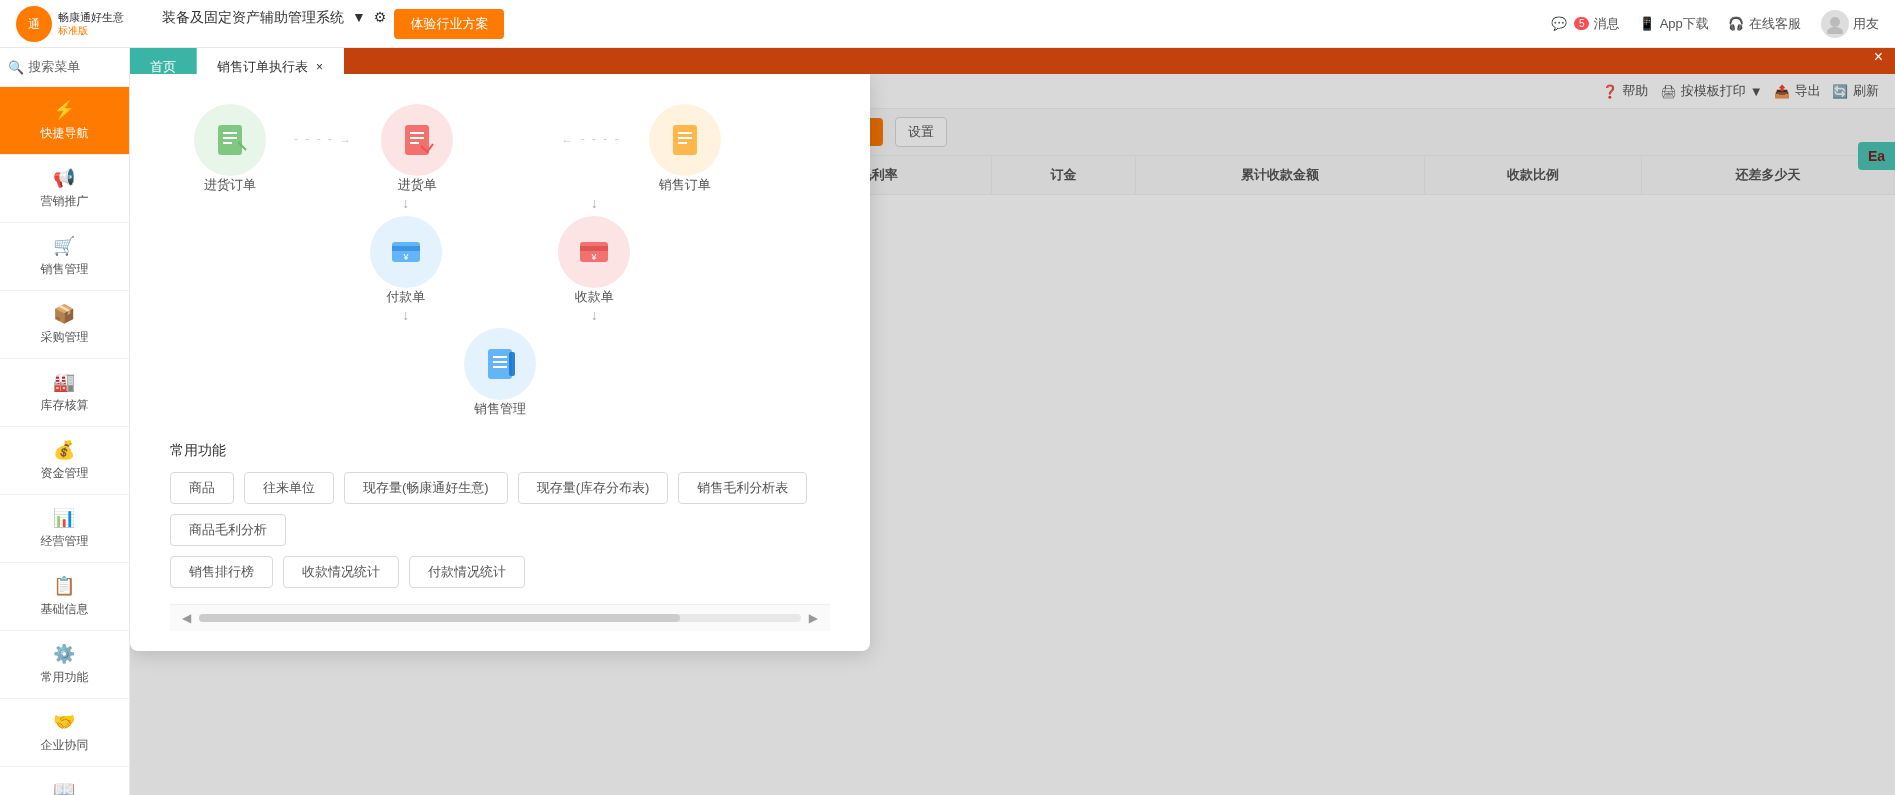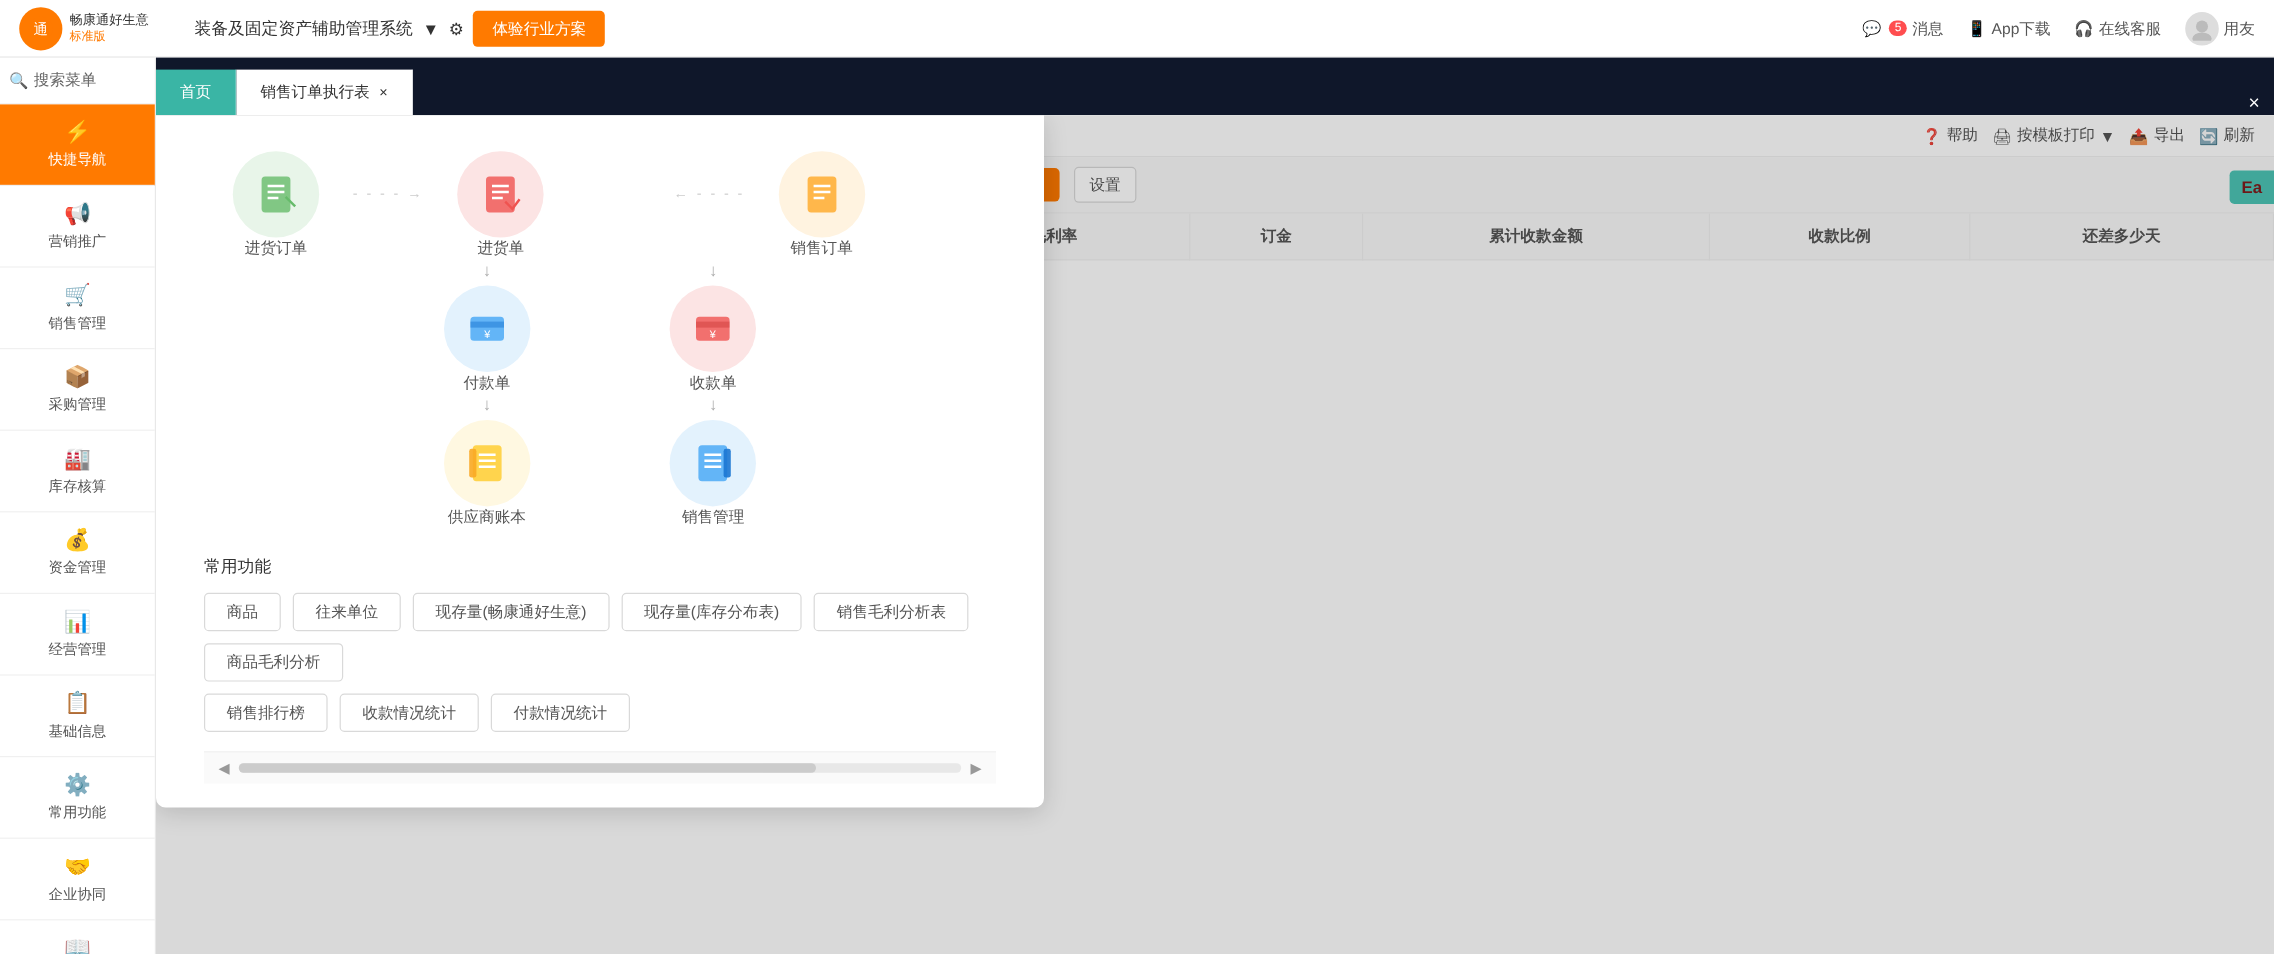--- a/index.html
+++ b/index.html
@@ -29,21 +29,21 @@
       display: flex;
       align-items: center;
       justify-content: center;
       color: #fff;
       font-size: 18px;
       margin-right: 6px;
     }
     .logo-text { font-size: 11px; color: #333; line-height: 1.3; }
     .system-title {
       display: flex;
-      align-items: center;
+      align-items: flex-start;
       flex: 1;
       padding-left: 16px;
     }
     .system-title span { font-size: 14px; color: #333; margin-right: 8px; }
     .title-arrow { color: #999; font-size: 12px; margin-right: 16px; }
     .settings-icon { color: #999; font-size: 16px; margin-right: 16px; cursor: pointer; }
     .trial-btn {
       background: #ff7a00;
       color: #fff;
       border: none;
@@ -131,24 +131,24 @@
     .content-area {
       flex: 1;
       display: flex;
       flex-direction: column;
       background: #f0f2f5;
       position: relative;
     }
 
     
     .tab-bar {
-      background: #0f172a;
-      display: flex;
-      align-items: flex-end;
-      height: 48px;
+      background: #c2410c;
+      display: flex;
+      align-items: flex-start;
+      height: 26px;
       padding: 0 0 0 0;
     }
     .tab-item {
       padding: 0 20px;
       height: 38px;
       display: flex;
       align-items: center;
       cursor: pointer;
       font-size: 13px;
       color: #fff;
@@ -683,32 +683,20 @@
                 <div class="flow-arrow-v">↓</div>
               </div>
               <div style="width:70px;"></div>
               <div style="width:120px;"></div>
             </div>
 
             <div class="flow-row" style="margin-top:4px;">
               <div style="width:120px;"></div>
               <div style="width:70px;"></div>
 
-              <div class="flow-col">
-                <div class="flow-circle" style="background:#fff8e1;">
-                  <svg width="40" height="40" viewBox="0 0 40 40">
-                    <rect x="8" y="5" width="24" height="30" rx="3" fill="#ffca28" opacity="0.8"></rect>
-                    <line x1="13" y1="13" x2="27" y2="13" stroke="#fff" stroke-width="2"></line>
-                    <line x1="13" y1="18" x2="27" y2="18" stroke="#fff" stroke-width="2"></line>
-                    <line x1="13" y1="23" x2="27" y2="23" stroke="#fff" stroke-width="2"></line>
-                    <rect x="5" y="8" width="6" height="24" rx="2" fill="#f9a825" opacity="0.9"></rect>
-                  </svg>
-                </div>
-                <div class="flow-label">供应商账本</div>
-              </div>
               <div style="width:80px;"></div>
 
               <div class="flow-col">
                 <div class="flow-circle" style="background:#e3f2fd;">
                   <svg width="40" height="40" viewBox="0 0 40 40">
                     <rect x="8" y="5" width="24" height="30" rx="3" fill="#42a5f5" opacity="0.8"></rect>
                     <line x1="13" y1="13" x2="27" y2="13" stroke="#fff" stroke-width="2"></line>
                     <line x1="13" y1="18" x2="27" y2="18" stroke="#fff" stroke-width="2"></line>
                     <line x1="13" y1="23" x2="27" y2="23" stroke="#fff" stroke-width="2"></line>
                     <rect x="29" y="8" width="6" height="24" rx="2" fill="#1976d2" opacity="0.9"></rect>

